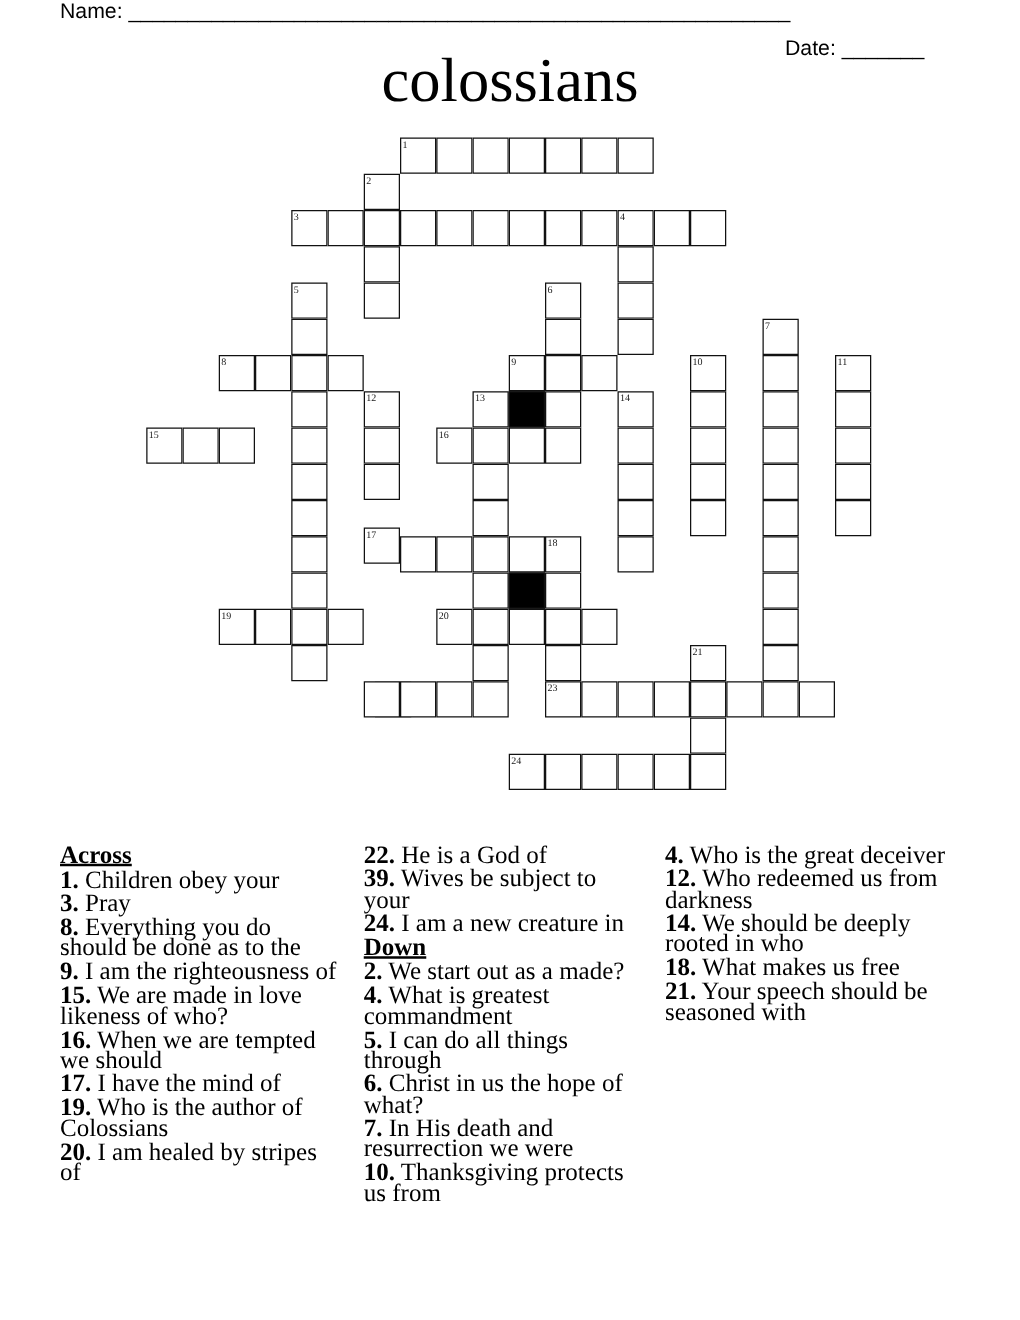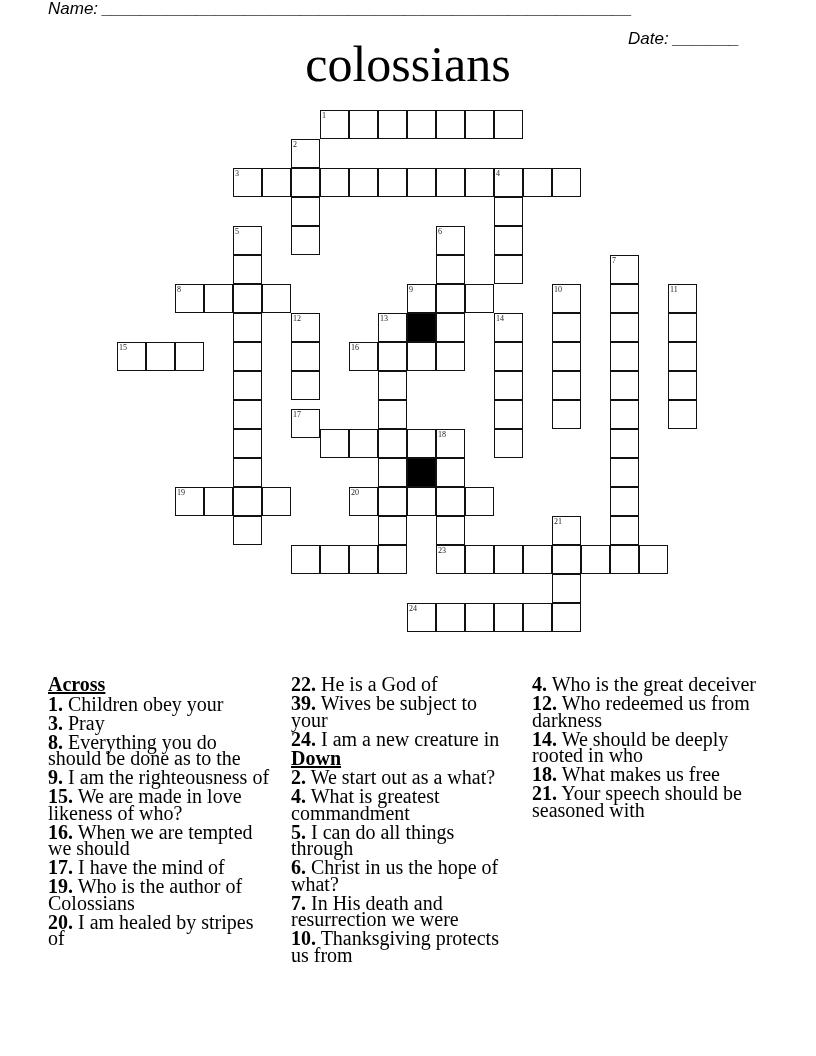--- a/index.html
+++ b/index.html
@@ -1,18 +1,18 @@
 <!DOCTYPE html>
 <html><head>
 <meta charset="utf-8">
 <style>
   html, body { margin: 0; padding: 0; background: #ffffff; }
   body { width: 816px; height: 1056px; position: relative; overflow: hidden; color: #000; }
   .header { position: absolute; top: 0; left: 48px; width: 720px; height: 20px;
-    font-family: "Liberation Sans", sans-serif; font-size: 17px; line-height: 18px; font-style: italic; }
+    font-family: "Liberation Sans", sans-serif; font-size: 17px; line-height: 18px; }
   .header .name { position: absolute; left: 0; top: 0; }
   .header .date { position: absolute; left: 580px; top: 0; margin-top: 30px; }
   .title { position: absolute; top: 36px; left: 0; width: 816px; text-align: center;
     font-family: "Liberation Serif", serif; font-size: 50px; line-height: 56px; }
   #grid { position: absolute; left: 0; top: 0; width: 816px; height: 680px; }
   .cell { position: absolute; width: 29px; height: 29px; box-sizing: border-box;
     border: 1.5px solid #111; background: #fff; }
   .cell.block { background: #000; }
   .cell .num { position: absolute; left: 1px; top: 0px; font-family: "Liberation Serif", serif;
     font-size: 8px; line-height: 9px; color: #222; }
@@ -150,21 +150,21 @@
     <div class="cell" style="left: 494px; top: 429px;"></div>
     <div class="cell" style="left: 117px; top: 342px;">
       <span class="num">15</span>
     </div>
     <div class="cell" style="left: 146px; top: 342px;"></div>
     <div class="cell" style="left: 175px; top: 342px;"></div>
     <div class="cell" style="left: 349px; top: 342px;">
       <span class="num">16</span>
     </div>
     <div class="cell" style="left: 407px; top: 342px;"></div>
-    <div class="cell" style="left: 291px; top: 409px;">
+    <div class="cell" style="left: 291px; top: 422px;">
       <span class="num">17</span>
     </div>
     <div class="cell" style="left: 320px; top: 429px;"></div>
     <div class="cell" style="left: 349px; top: 429px;"></div>
     <div class="cell" style="left: 407px; top: 429px;"></div>
     <div class="cell" style="left: 436px; top: 429px; padding-left: 24px;">
       <span class="num">18</span>
     </div>
     <div class="cell" style="left: 436px; top: 458px;"></div>
     <div class="cell" style="left: 436px; top: 487px;"></div>
@@ -221,21 +221,21 @@
   <div class="clue"><b>17.</b> <span>I have the mind of</span></div>
   <div class="clue"><b>19.</b> <span>Who is the author of Colossians</span></div>
   <div class="clue"><b>20.</b> <span>I am healed by stripes of</span></div>
 </div>
 
 <div class="clues col2">
   <div class="clue"><b>22.</b> <span>He is a God of</span></div>
   <div class="clue"><b>39.</b> <span>Wives be subject to your</span></div>
   <div class="clue"><b>24.</b> <span>I am a new creature in</span></div>
   <div class="heading">Down</div>
-  <div class="clue"><b>2.</b> <span>We start out as a what?</span></div>
+  <div class="clue"><b>2.</b> <span>We start out as a made?</span></div>
   <div class="clue"><b>4.</b> <span>What is greatest commandment</span></div>
   <div class="clue"><b>5.</b> <span>I can do all things through</span></div>
   <div class="clue"><b>6.</b> <span>Christ in us the hope of what?</span></div>
   <div class="clue"><b>7.</b> <span>In His death and resurrection we were</span></div>
   <div class="clue"><b>10.</b> <span>Thanksgiving protects us from</span></div>
 </div>
 
 <div class="clues col3">
   <div class="clue"><b>4.</b> <span>Who is the great deceiver</span></div>
   <div class="clue"><b>12.</b> <span>Who redeemed us from darkness</span></div>

